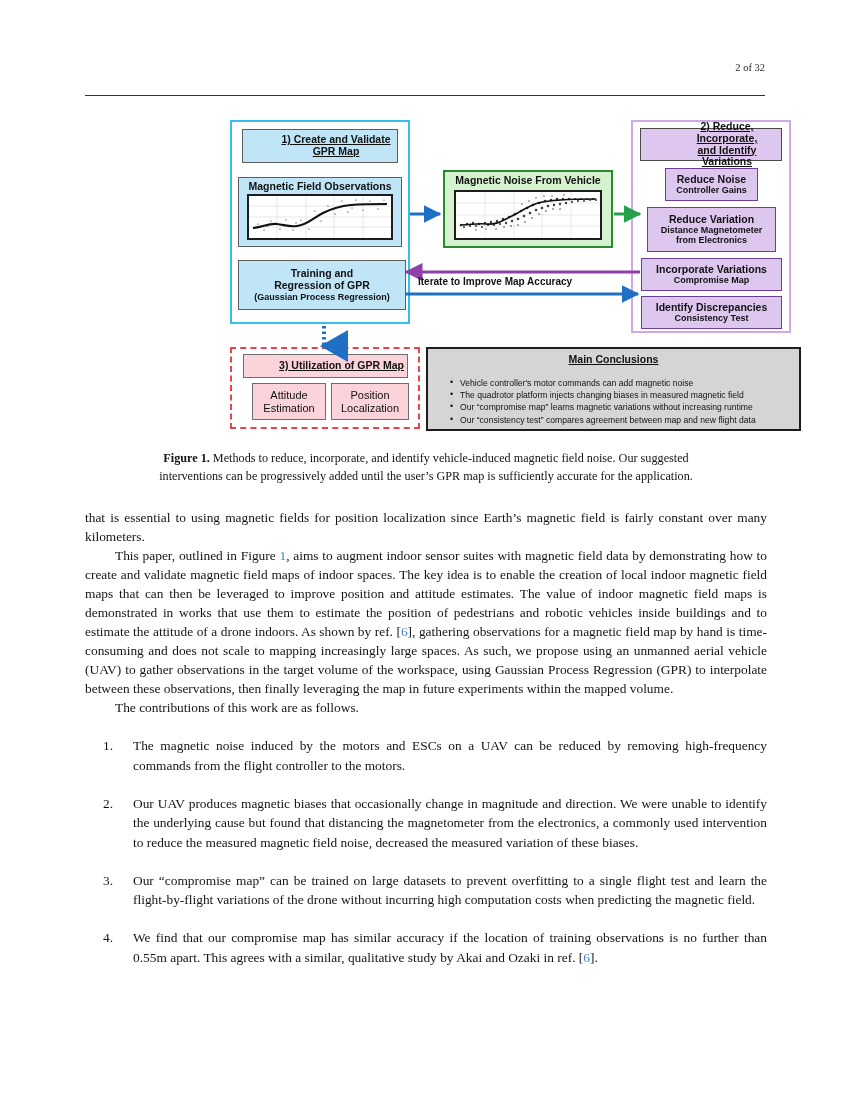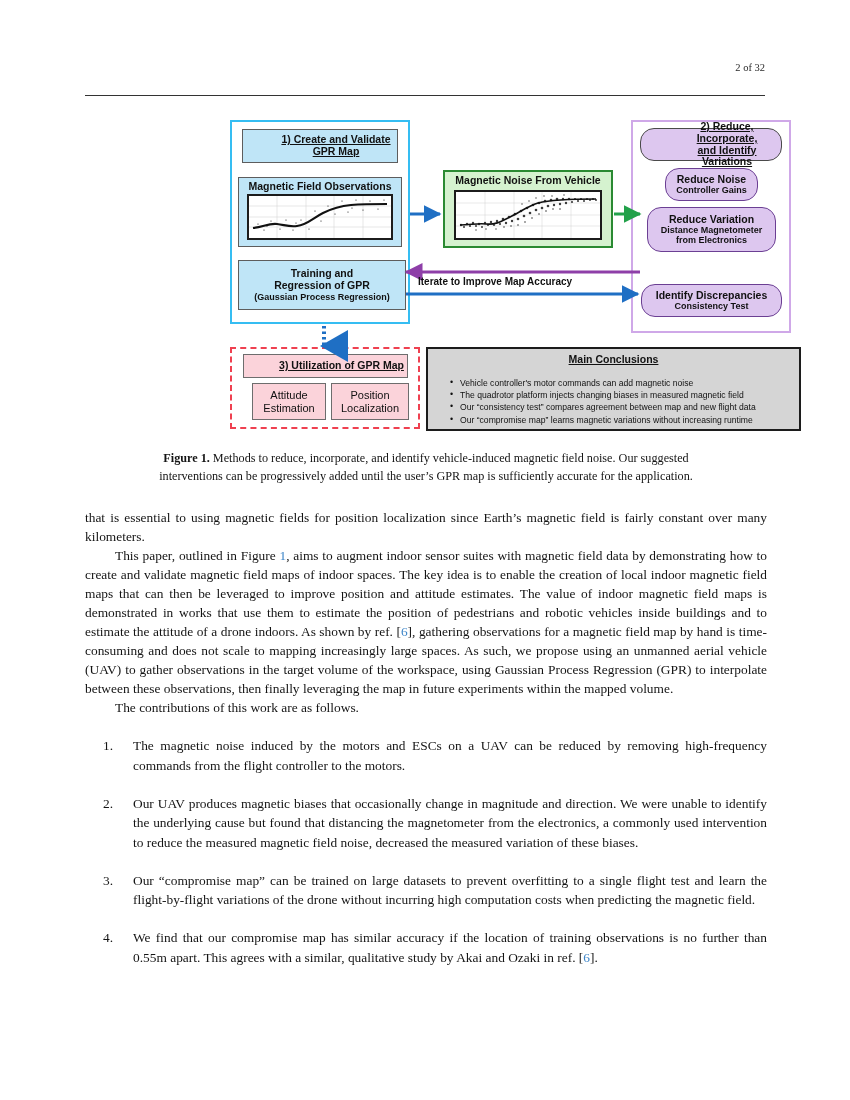--- a/index.html
+++ b/index.html
@@ -52,21 +52,21 @@
     font-weight: bold;
     line-height: 1.12;
     display: flex;
     flex-direction: column;
     align-items: center;
     justify-content: center;
     color: #111;
   }
   .bx-blue   { background: #bfe5f7; }
   .bx-green  { background: #d5f2cf; }
-  .bx-purple { background: #ddc7ef; border-color: #6b3f93; border-radius: 14px; }
+  .bx-purple { background: #ddc7ef; border-color: #6b3f93; }
   .bx-pink   { background: #fbd3da; border-color: #6d6d6d; }
 
   .bx .ttl { font-size: 10.5px; font-weight: bold; }
   .bx .ttl-u { text-decoration: underline; margin-left: 32px; }
   .bx .sub { font-size: 9px; font-weight: bold; }
 
   
   .plotbox {
     position: absolute;
     box-sizing: border-box;
@@ -310,22 +310,26 @@
     <div class="ttl">Reduce Noise</div>
     <div class="sub">Controller Gains</div>
   </div>
 
   <div class="bx bx-purple" style="left:419px; top:87px; width:129px; height:45px;">
     <div class="ttl">Reduce Variation</div>
     <div class="sub">Distance Magnetometer</div>
     <div class="sub">from Electronics</div>
   </div>
 
-
-  <div class="bx bx-purple" style="left:413px; top:164px; width:141px; height:33px;">
+  <div class="bx bx-purple" style="left:413px; top:138px; width:141px; height:33px;">
+    <div class="ttl">Incorporate Variations</div>
+    <div class="sub">Compromise Map</div>
+  </div>
+
+  <div class="bx bx-purple" style="left:413px; top:176px; width:141px; height:33px;">
     <div class="ttl">Identify Discrepancies</div>
     <div class="sub">Consistency Test</div>
   </div>
 
   <div class="bx bx-pink" style="left:15px; top:234px; width:165px; height:24px;">
     <div class="ttl ttl-u">3) Utilization of GPR Map</div>
   </div>
   <div class="bx bx-pink" style="left:24px; top:263px; width:74px; height:37px;">
     <div class="ttl" style="font-weight:normal; font-size:11px;">Attitude</div>
     <div class="ttl" style="font-weight:normal; font-size:11px;">Estimation</div>
@@ -333,22 +337,22 @@
   <div class="bx bx-pink" style="left:103px; top:263px; width:78px; height:37px;">
     <div class="ttl" style="font-weight:normal; font-size:11px;">Position</div>
     <div class="ttl" style="font-weight:normal; font-size:11px;">Localization</div>
   </div>
 
   <div id="conclusions" style="left:198px; top:227px; width:375px; height:84px;">
     <div class="c-title">Main Conclusions</div>
     <ul>
       <li>Vehicle controller's motor commands can add magnetic noise</li>
       <li>The quadrotor platform injects changing biases in measured magnetic field</li>
+      <li>Our “compromise map” learns magnetic variations without increasing runtime</li>
       <li>Our “consistency test” compares agreement between map and new flight data</li>
-      <li>Our “compromise map” learns magnetic variations without increasing runtime</li>
     </ul>
   </div>
 
   <svg style="position:absolute; left:0; top:0; width:575px; height:315px; pointer-events:none;">
     <defs>
       <marker id="ah-blue" markerWidth="7" markerHeight="7" refX="5.5" refY="3" orient="auto">
         <path d="M0,0 L6,3 L0,6 z" fill="#1f6fc4"></path>
       </marker>
       <marker id="ah-green" markerWidth="7" markerHeight="7" refX="5.5" refY="3" orient="auto">
         <path d="M0,0 L6,3 L0,6 z" fill="#22a14a"></path>

